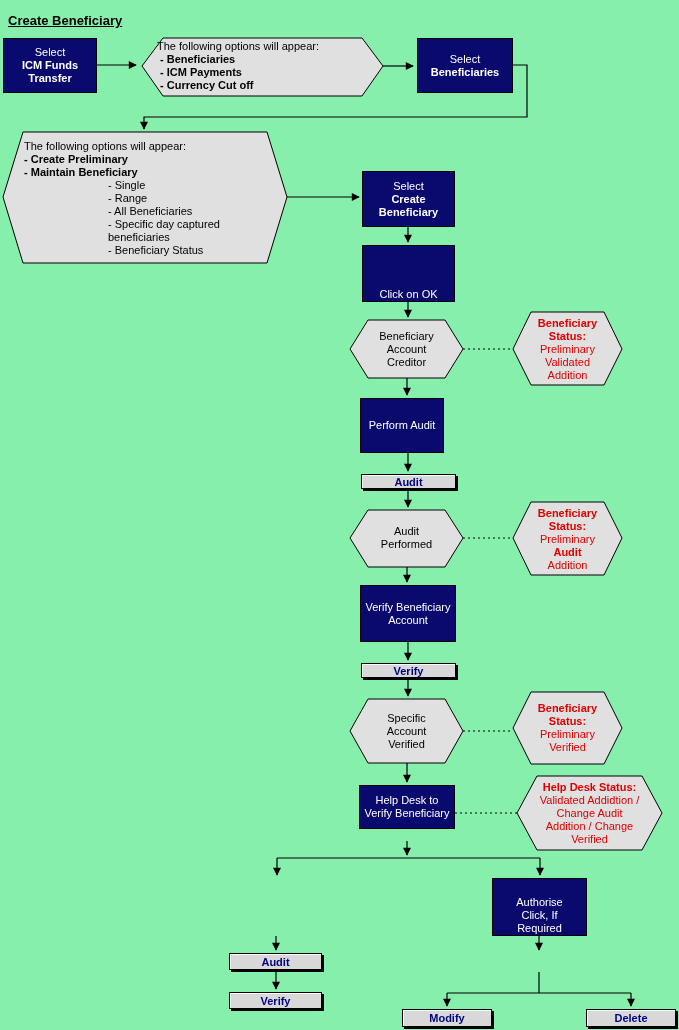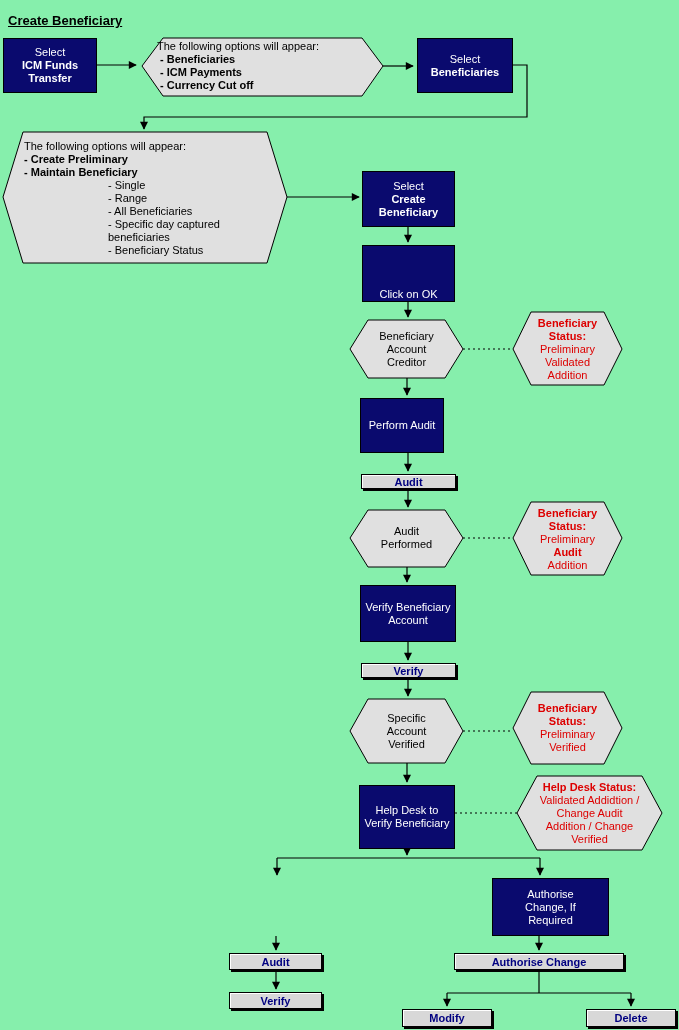--- a/index.html
+++ b/index.html
@@ -108,29 +108,29 @@
 
   <div class="box" style="left:360px;top:398px;width:84px;height:55px;">
     <div>Perform Audit</div>
   </div>
 
   <div class="box" style="left:360px;top:585px;width:96px;height:57px;">
     <div>Verify Beneficiary</div>
     <div>Account</div>
   </div>
 
-  <div class="box" style="left:359px;top:785px;width:96px;height:64px;">
+  <div class="box" style="left:359px;top:785px;width:96px;height:44px;">
     <div>Help Desk to</div>
     <div>Verify Beneficiary</div>
   </div>
 
 
-  <div class="box" style="left:492px;top:878px;width:117px;height:58px;">
+  <div class="box" style="left:492px;top:878px;width:95px;height:58px;justify-content:flex-end;">
     <div>Authorise</div>
-    <div>Change, If</div>
+    <div>Click, If</div>
     <div>Required</div>
   </div>
 
   <div class="hextext" style="left:157px;top:40px;width:215px;">
     <div>The following options will appear:</div>
     <div class="b" style="padding-left:3px;">- Beneficiaries</div>
     <div class="b" style="padding-left:3px;">- ICM Payments</div>
     <div class="b" style="padding-left:3px;">- Currency Cut off</div>
   </div>
 
@@ -190,17 +190,16 @@
     <div>Validated Addidtion /</div>
     <div>Change Audit</div>
     <div>Addition / Change</div>
     <div>Verified</div>
   </div>
 
   <div class="btn" style="left:361px;top:474px;width:95px;height:15px;">Audit</div>
   <div class="btn" style="left:361px;top:663px;width:95px;height:15px;">Verify</div>
   <div class="btn" style="left:229px;top:953px;width:93px;height:17px;">Audit</div>
   <div class="btn" style="left:229px;top:992px;width:93px;height:17px;">Verify</div>
-  <div class="btn" style="left:454px;top:953px;width:170px;height:17px;">Authorise Change</div>
   <div class="btn" style="left:402px;top:1009px;width:90px;height:18px;">Modify</div>
   <div class="btn" style="left:586px;top:1009px;width:90px;height:18px;">Delete</div>
 
 </div>
 
 </body></html>

